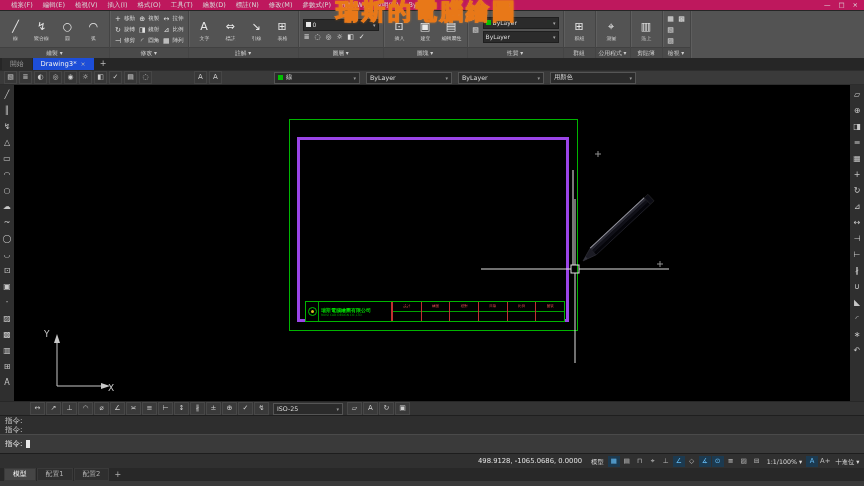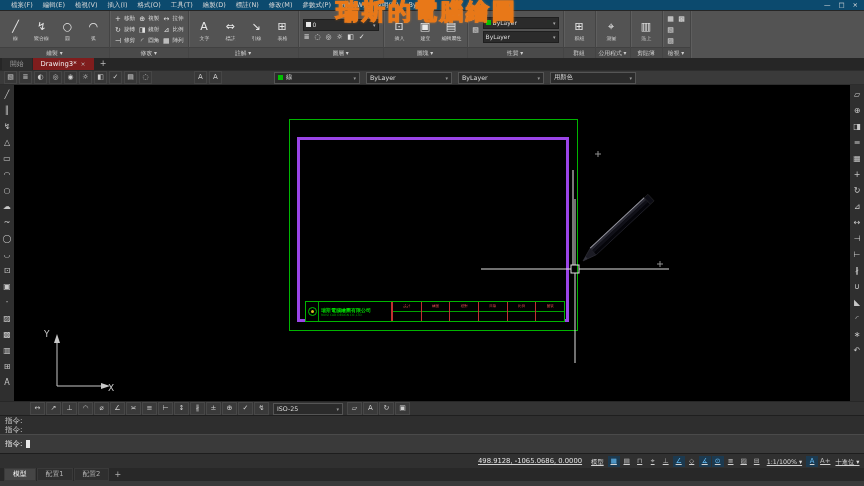--- a/index.html
+++ b/index.html
@@ -1,20 +1,20 @@
 <!DOCTYPE html>
 <html><head>
 <meta charset="utf-8">
 <style>
   html,body{margin:0;padding:0;background:#222;}
   body{width:864px;height:486px;overflow:hidden;font-family:"DejaVu Sans","Liberation Sans",sans-serif;}
   #app{position:relative;width:864px;height:486px;background:#3a3a3a;font-size:7px;color:#d4d4d4;}
 
   
-  #menubar{height:10px;background:#0c4a6e;display:flex;align-items:center;padding-left:6px;border-bottom:1px solid #262626;}
+  #menubar{height:10px;background:#be185d;display:flex;align-items:center;padding-left:6px;border-bottom:1px solid #262626;}
   .menu-item{padding:0 5px;font-size:6.5px;color:#d8d8d8;line-height:10px;cursor:default;}
   #winbtns{margin-left:auto;display:flex;gap:8px;padding-right:6px;}
   .win-btn{font-size:6.5px;color:#e0e0e0;line-height:10px;}
 
   
   #ribbontabs{height:11px;background:#383838;display:flex;align-items:flex-end;padding-left:4px;}
   .rtab{padding:0 7px;font-size:6.8px;color:#c4c4c4;line-height:11px;}
   .rtab.active{background:#535353;color:#fff;}
 
   
@@ -29,21 +29,21 @@
   .stool{display:flex;align-items:center;gap:2px;font-size:5.6px;color:#d6d6d6;white-space:nowrap;}
   .sglyph{width:8px;text-align:center;font-size:7px;color:#e2e2e2;}
   .pcol{display:flex;flex-direction:column;gap:2px;justify-content:center;}
   .mini-combo{height:10px;min-width:70px;background:#2b2b2b;border:1px solid #1f1f1f;display:flex;align-items:center;font-size:6px;color:#ddd;padding:0 2px;gap:2px;}
   .mini-combo .arr{margin-left:auto;font-size:5px;color:#aaa;}
   .swatch{width:5px;height:5px;display:inline-block;}
 
   
   #filetabs{height:12px;background:#262626;display:flex;align-items:center;padding-left:2px;gap:1px;}
   .ftab{padding:0 8px;font-size:6.8px;line-height:12px;background:#2e2e2e;color:#9a9a9a;display:flex;gap:4px;align-items:center;}
-  .ftab.active{background:#7f1d1d;color:#f0f0f0;}
+  .ftab.active{background:#1d4ed8;color:#f0f0f0;}
   .ftab .fx{font-size:6px;color:#bbb;}
   .fadd{padding:0 5px;font-size:8px;color:#bdbdbd;line-height:12px;}
 
   
   #classicbar{height:13px;background:#3a3a3a;border-top:1px solid #2d2d2d;border-bottom:1px solid #2d2d2d;display:flex;align-items:center;padding-left:4px;gap:2px;}
   .cbtn{width:11px;height:11px;background:#383838;border:1px solid #464646;color:#cdcdcd;font-size:7px;line-height:10px;text-align:center;}
   .ccombo{height:10px;background:#2b2b2b;border:1px solid #555;display:flex;align-items:center;font-size:6.3px;color:#ddd;padding:0 3px;gap:3px;margin:0 2px;}
   .ccombo .arr{margin-left:auto;font-size:5px;color:#999;padding-left:4px;}
 
   
@@ -73,21 +73,21 @@
   .dcombo .arr{margin-left:auto;font-size:5px;color:#999;}
 
   
   #cmd{height:37px;background:#2e2e2e;border-top:1px solid #1f1f1f;display:flex;flex-direction:column;}
   .cmd-line{height:9px;line-height:9px;font-size:7.5px;color:#c8c8c8;padding-left:5px;white-space:pre;}
   .cmd-line.latest{color:#ffffff;}
   .cmd-input{flex:1;background:#3a3a3a;border-top:1px solid #4a4a4a;display:flex;align-items:center;padding-left:5px;font-size:7.5px;color:#e8e8e8;gap:3px;}
   .cmd-cursor{width:4px;height:8px;background:#e8e8e8;display:inline-block;}
 
   
-  #statusbar{height:14px;background:#303030;border-top:1px solid #1d1d1d;display:flex;align-items:center;text-decoration:underline;}
+  #statusbar{height:14px;background:#303030;border-top:1px solid #1d1d1d;display:flex;align-items:center;}
   .coords{margin-left:478px;font-size:6.8px;color:#e2e2e2;white-space:nowrap;}
   #sbicons{display:flex;align-items:center;margin-left:6px;gap:1px;}
   .sbtn{min-width:10px;height:11px;font-size:6.8px;line-height:11px;text-align:center;color:#b8b8b8;padding:0 1px;}
   .sbtn.on{color:#62b8f0;background:#1c3a50;}
   .sbtxt{font-size:6.3px;color:#dcdcdc;padding:0 3px;line-height:11px;white-space:nowrap;}
 
   
   #layouttabs{height:13px;background:#282828;display:flex;align-items:center;padding-left:4px;gap:1px;}
   .ltab{padding:0 8px;font-size:6.8px;line-height:11px;color:#b0b0b0;background:#2f2f2f;border:1px solid #3a3a3a;}
   .ltab.active{background:#454545;color:#fff;}

